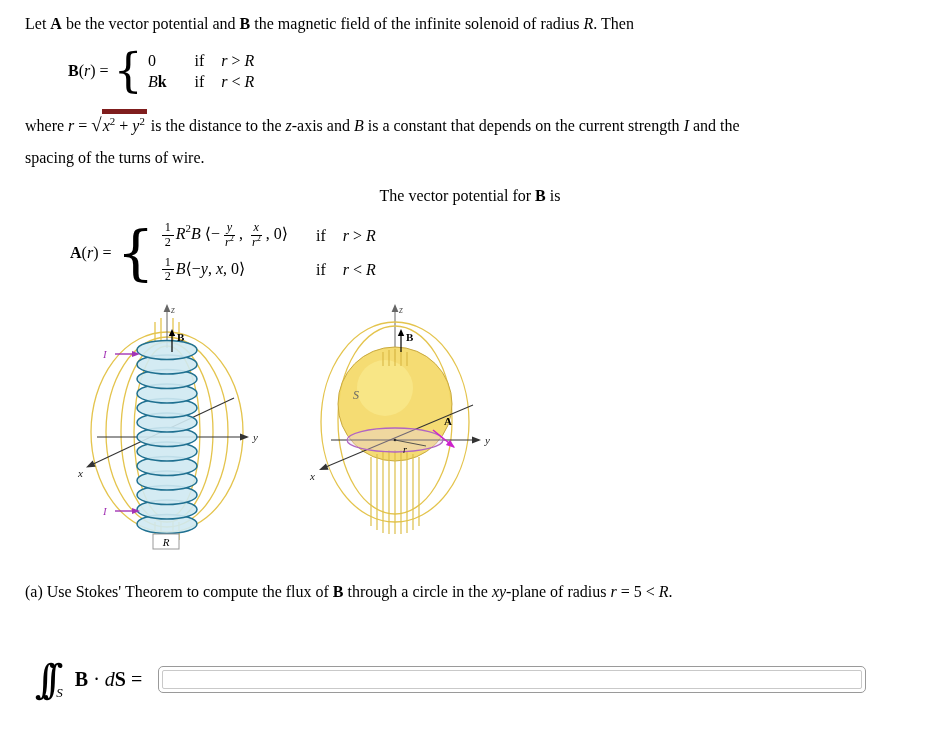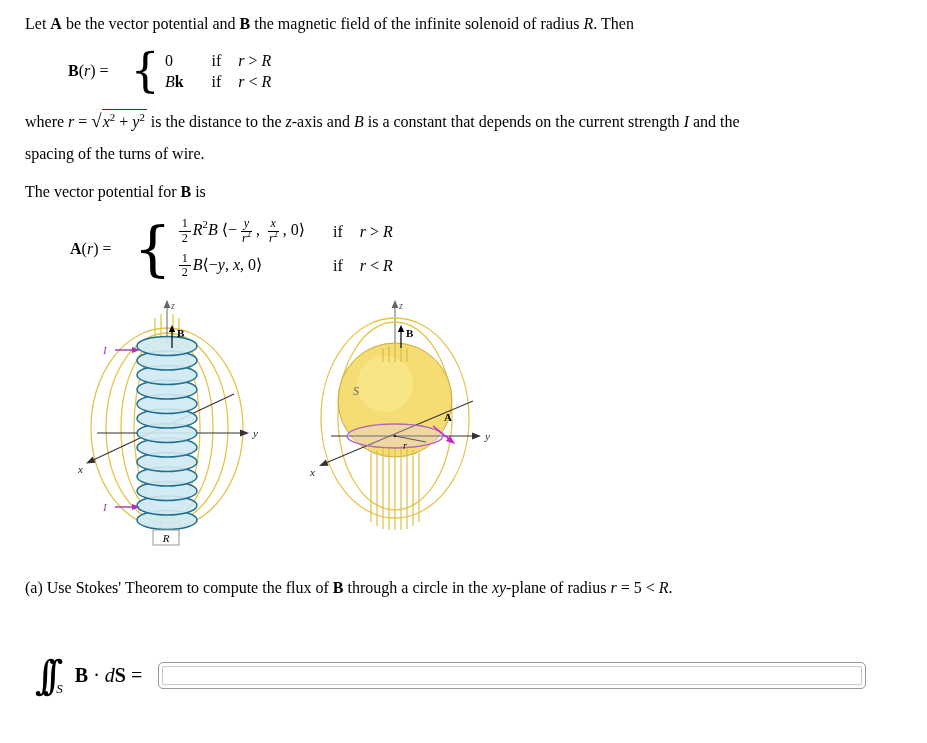--- a/index.html
+++ b/index.html
@@ -15,33 +15,33 @@
   .seg-n { }
   .seg-b { font-weight:bold; }
   .seg-i { font-style:italic; }
   .seg-sup { vertical-align:super; font-size:0.68em; line-height:0; }
   .frac { display:inline-flex; flex-direction:column; align-items:center;
           vertical-align:middle; font-size:0.76em; line-height:1.12; margin:0 2px; }
   .fnum { border-bottom:1px solid #000; padding:0 3px; }
   .fden { padding:0 3px; }
   .sqrt { display:inline-flex; align-items:baseline; }
   .srad { font-size:1.18em; line-height:1; }
-  .scontent { border-top:1px solid #7f1d1d; padding:0 2px 0 1px; }
+  .scontent { border-top:5px solid #7f1d1d; padding:0 2px 0 1px; }
 
   .para { margin:0; line-height:1.45; }
   .where-line1 { margin-top:16px; }
   .where-line2 { margin-top:9px; }
-  .vector-line { margin-top:15px; }
+  .vector-line { margin-top:15px;text-align:center; }
   .part-a-line { margin-top:28px; }
   .note-line { margin-top:17px; }
 
   .equation { display:flex; align-items:center; }
   .eq-b { margin:14px 0 0 43px; }
   .eq-a { margin:14px 0 0 45px; }
-  .eq-lhs { margin-right:20px; white-space:nowrap; }
+  .eq-lhs { margin-right:3px; white-space:nowrap; }
   .brace { font-family:"DejaVu Serif","Liberation Serif",serif; line-height:0.95; margin:0 5px 0 2px; }
   .brace-b { font-size:46px; }
   .brace-a { font-size:60px; }
   .cases { display:grid; grid-template-columns:max-content max-content max-content; align-items:center; }
   .cases-b { row-gap:3px; }
   .cases-a { row-gap:6px; }
   .case-val { justify-self:start; white-space:nowrap; }
   .case-if { margin:0 17px 0 28px; }
   .case-cond { white-space:nowrap; }
 

